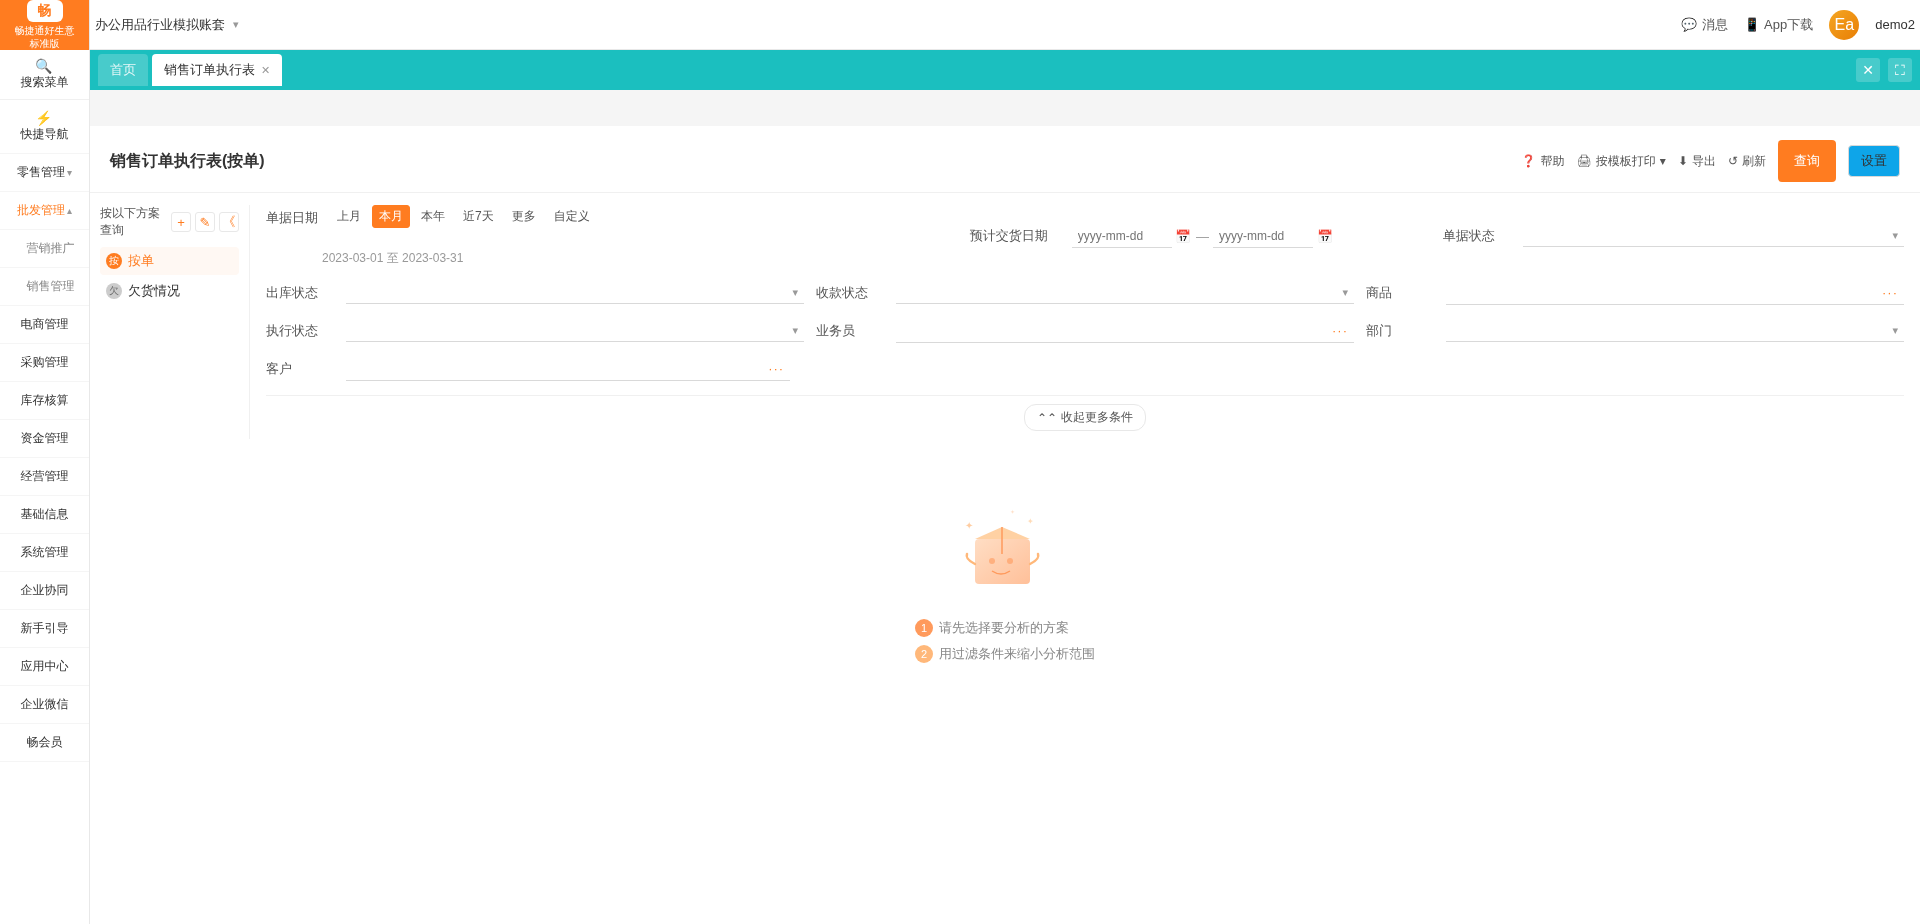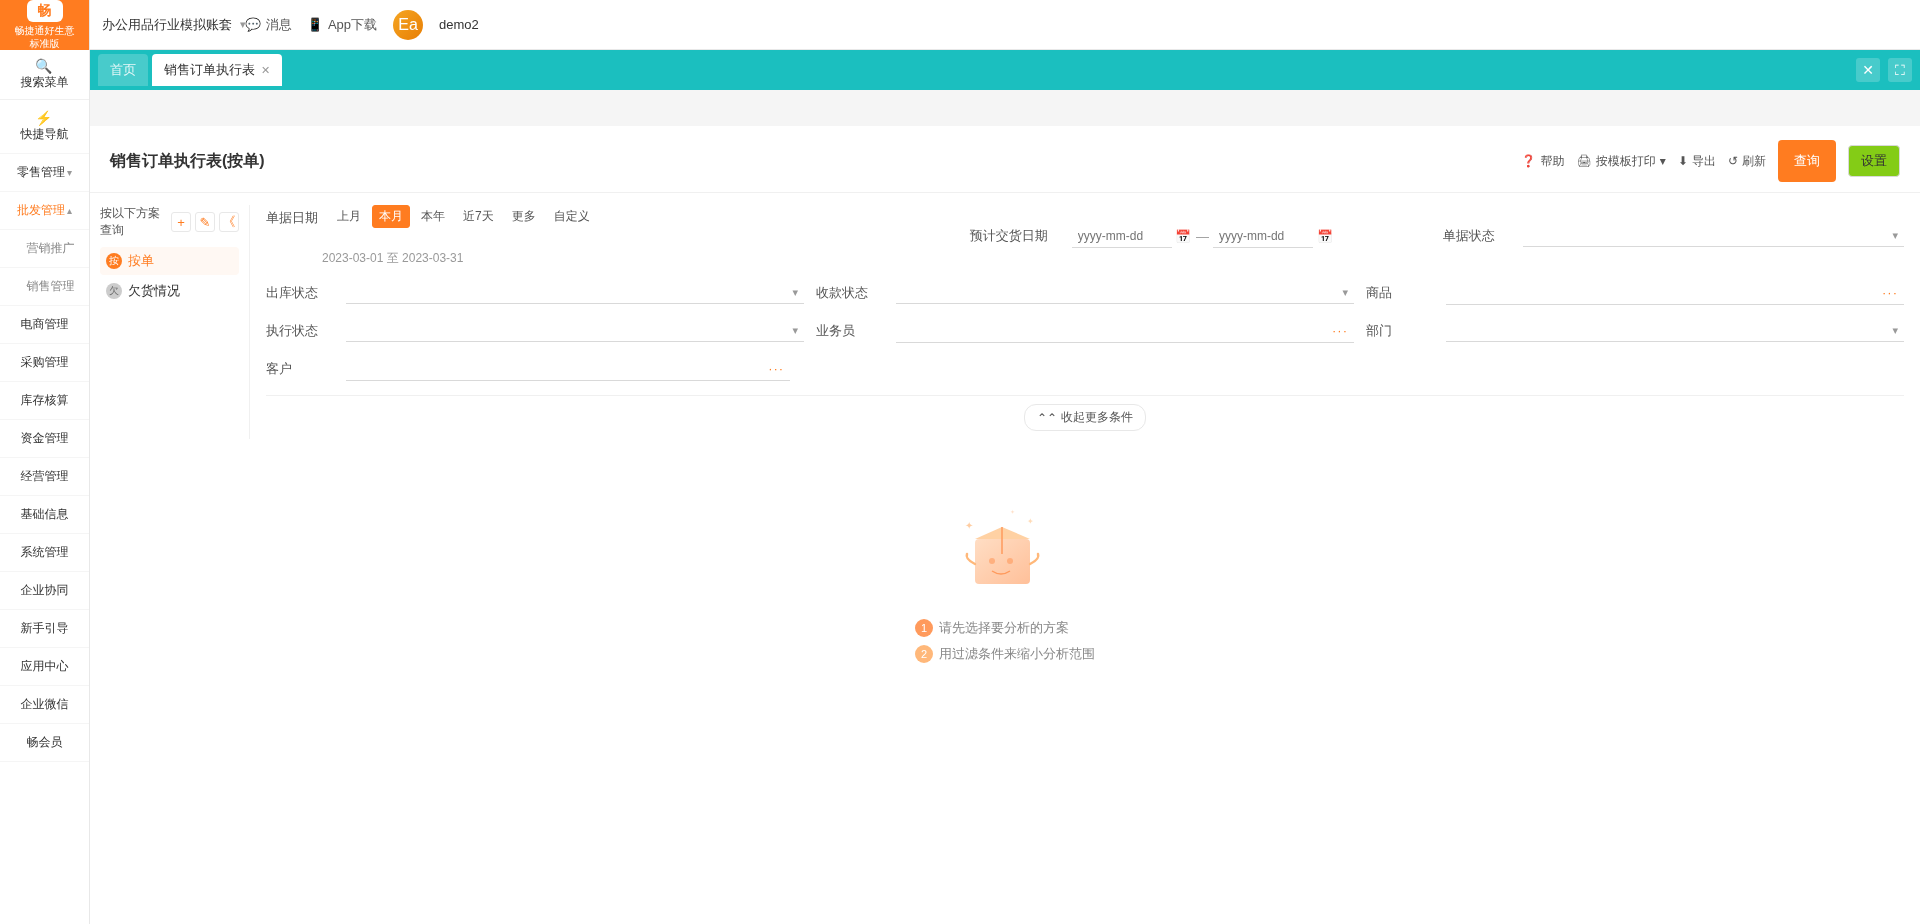--- a/index.html
+++ b/index.html
@@ -56,22 +56,22 @@
       height: 100%;
       overflow: hidden;
     }
 
     
     .top-header {
       background: #fff;
       height: 50px;
       display: flex;
       align-items: center;
-      justify-content: flex-start;
-      padding: 0 12px;
+      justify-content: space-between;
+      padding: 0 5px;
       border-bottom: 1px solid #e8e8e8;
       flex-shrink: 0;
     }
     .top-header-left {
       display: flex;
       align-items: center;
       gap: 8px;
       font-size: 13px;
       color: #333;
     }
@@ -154,21 +154,21 @@
     .btn-primary {
       background: #ff7c20;
       color: #fff;
       border: none;
       border-radius: 4px;
       padding: 12px 16px;
       cursor: pointer;
       font-size: 13px;
     }
     .btn-default {
-      background: #84cc16;
+      background: #0ea5e9;
       color: #333;
       border: 1px solid #d9d9d9;
       border-radius: 4px;
       padding: 6px 12px;
       cursor: pointer;
       font-size: 13px;
     }
 
     
     .filter-area {

